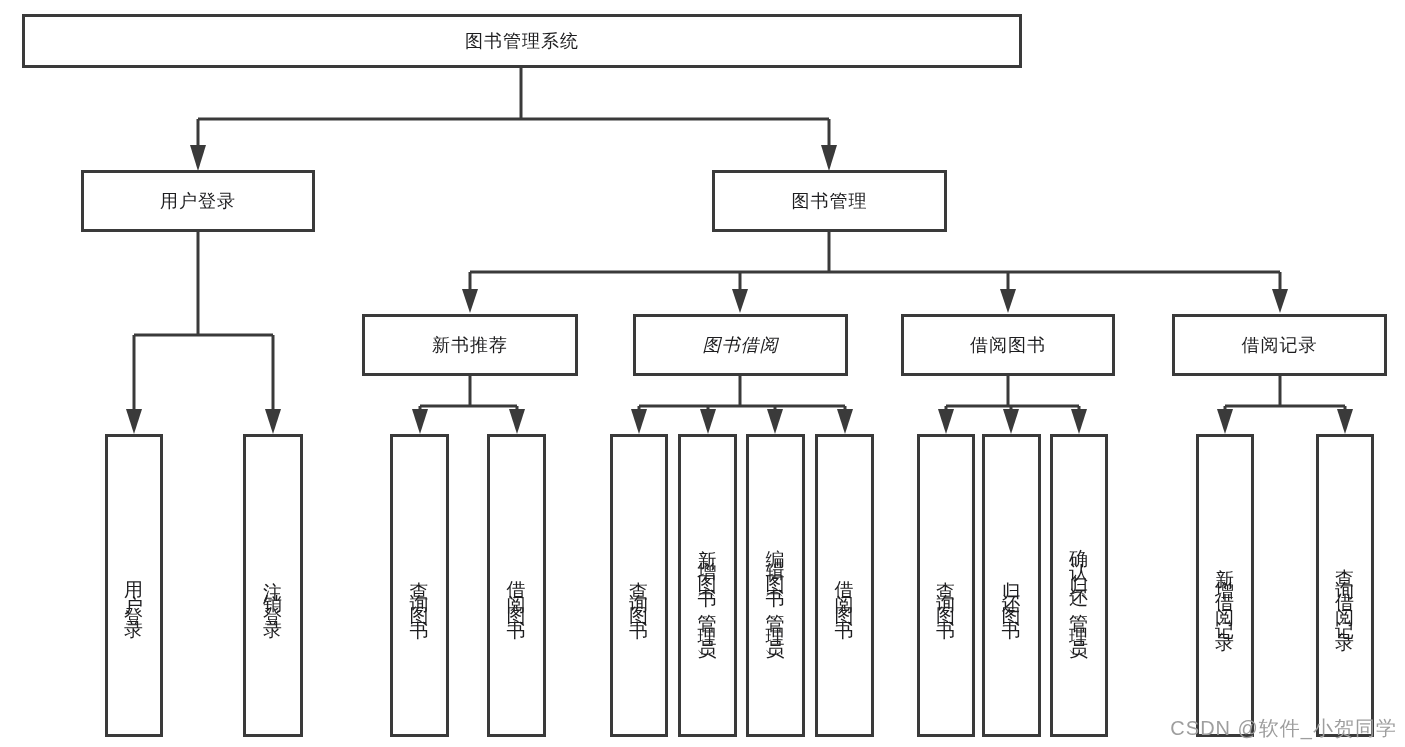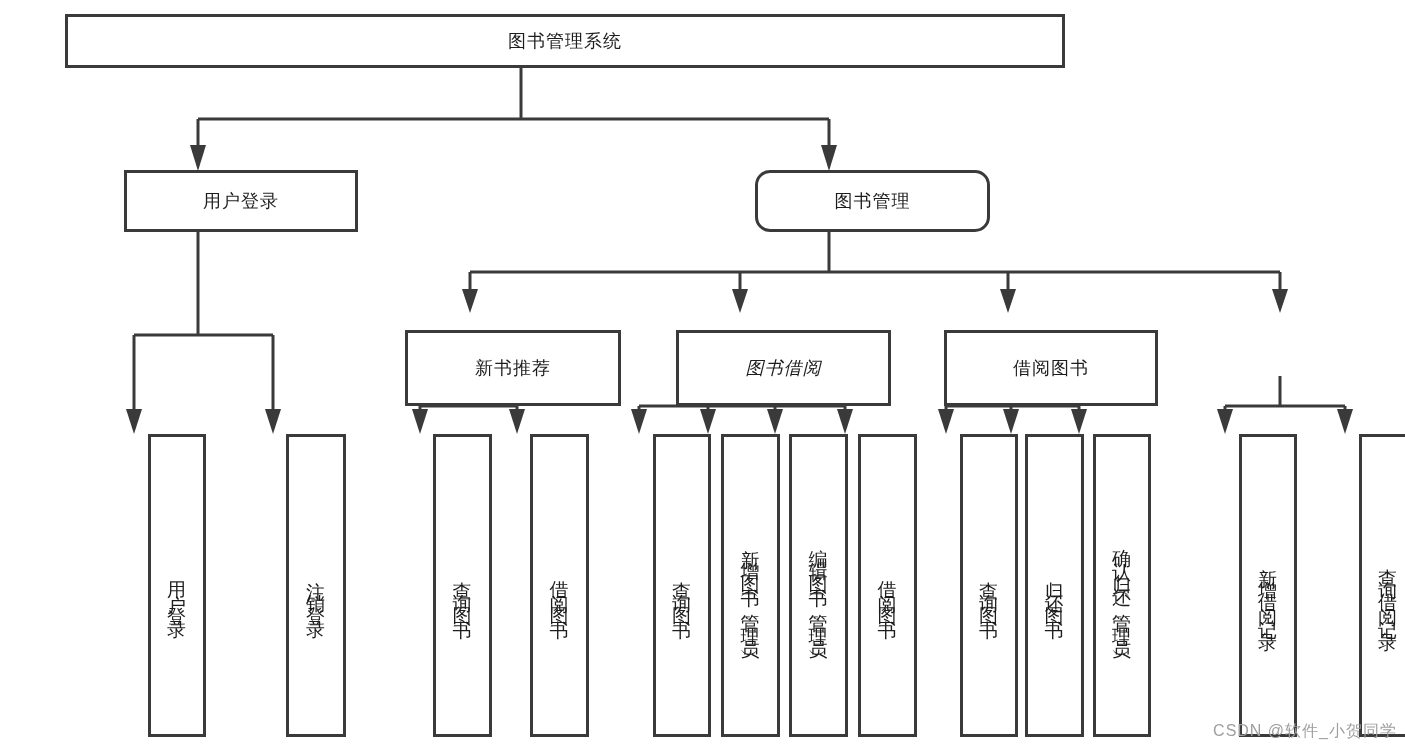--- a/index.html
+++ b/index.html
@@ -24,45 +24,44 @@
   }
   .node {
     position: absolute;
     box-sizing: border-box;
     background: #ffffff;
     border: 3px solid #3a3a3a;
     display: flex;
     align-items: center;
     justify-content: center;
     z-index: 1;
-    margin-left: 43px;
   }
   .node-h {
     font-size: 18px;
     letter-spacing: 1px;
     white-space: nowrap;
   }
   .node-root  { left: 22px;  top: 14px;  width: 1000px; height: 54px; }
   .node-l2    { top: 170px;  height: 62px; }
-  .node-l3    { top: 330px;  height: 76px; }
+  .node-l3    { top: 314px;  height: 62px; }
   .leaf       { top: 434px;  height: 303px; }
   .leaf .vtext {
     writing-mode: vertical-lr;
     text-orientation: mixed;
     font-size: 19px;
     line-height: 1;
     letter-spacing: 13px;
     display: block;
     margin-bottom: -13px; 
   }
   #watermark {
     position: absolute;
     right: 8px;
     bottom: 5px;
-    font-size: 16px;
+    font-size: 20px;
     color: #9e9e9e;
     letter-spacing: 1px;
     z-index: 2;
     white-space: nowrap;
   }
 </style>
 </head>
 <body>
 
 <div id="canvas">
@@ -139,25 +138,26 @@
       <path d="M1225 406 V412"></path>
       <path d="M1345 406 V412"></path>
       <polygon points="1217,409 1233,409 1225,434" fill="#3a3a3a" stroke="none"></polygon>
       <polygon points="1337,409 1353,409 1345,434" fill="#3a3a3a" stroke="none"></polygon>
     </g>
   </svg>
 
   <div class="node node-root node-h">图书管理系统</div>
 
   <div class="node node-l2 node-h" style="left:81px; width:234px;">用户登录</div>
-  <div class="node node-l2 node-h" style="left:712px; width:235px;border-radius:15px;">图书管理</div>
+  <div class="node node-l2 node-h" style="left:712px; width:235px;">图书管理</div>
 
   <div class="node node-l3 node-h" style="left:362px; width:216px;">新书推荐</div>
   <div class="node node-l3 node-h" style="left:633px; width:215px;font-style:italic;">图书借阅</div>
   <div class="node node-l3 node-h" style="left:901px; width:214px;">借阅图书</div>
+  <div class="node node-l3 node-h" style="left:1172px; width:215px;">借阅记录</div>
 
   <div class="node leaf" style="left:105px; width:58px;">
     <span class="vtext">用户登录</span>
   </div>
   <div class="node leaf" style="left:243px; width:60px;">
     <span class="vtext">注销登录</span>
   </div>
   <div class="node leaf" style="left:390px; width:59px;">
     <span class="vtext">查询图书</span>
   </div>

